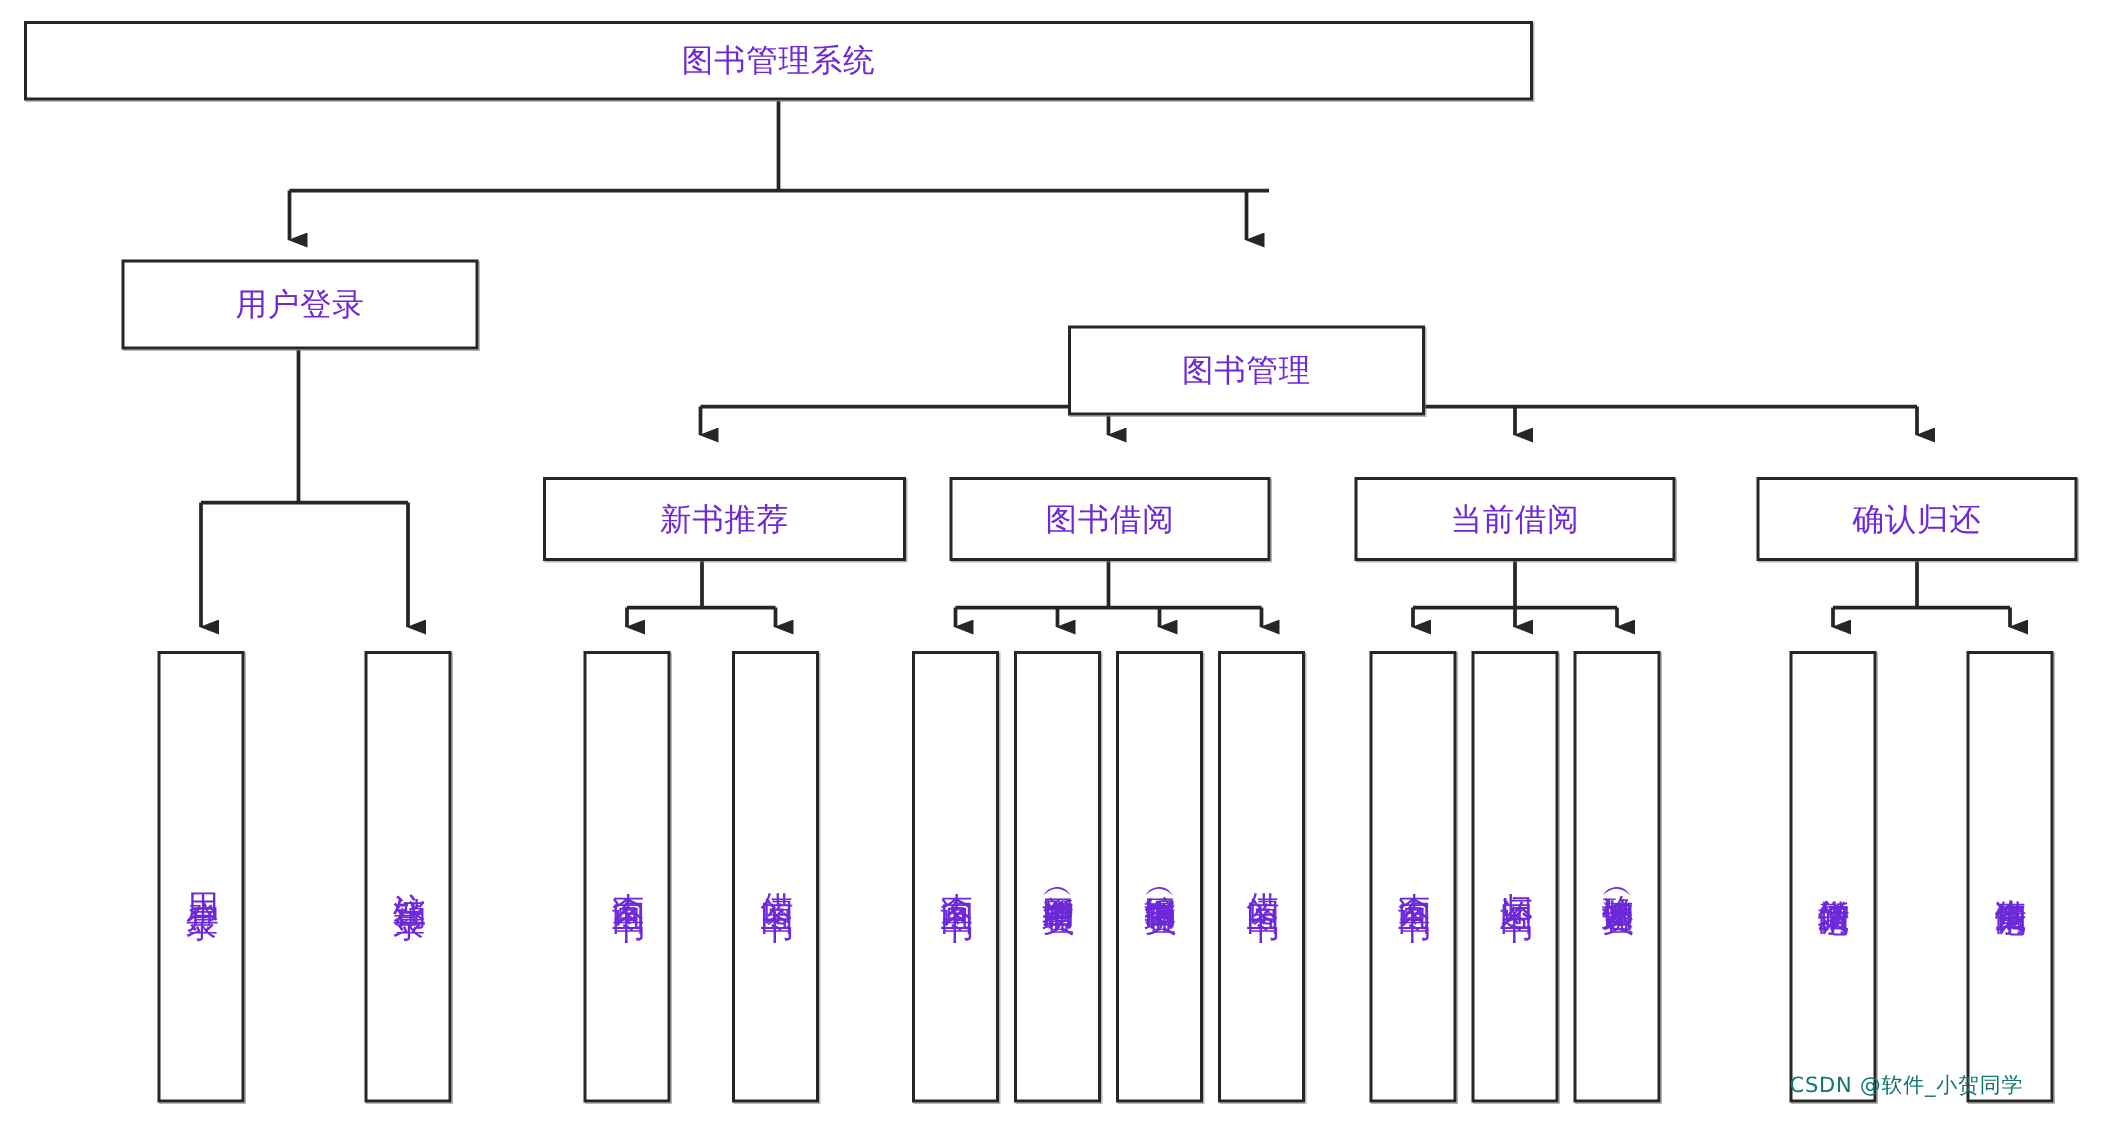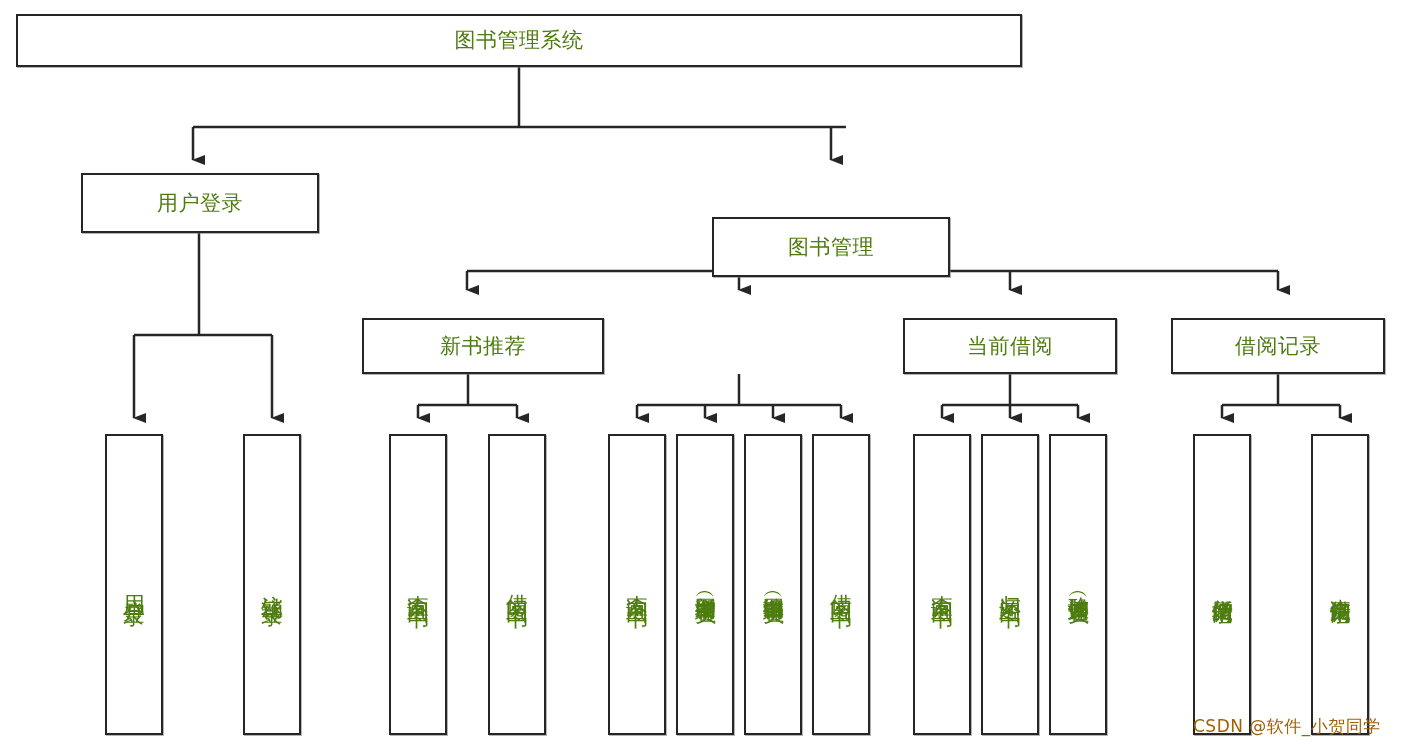--- a/index.html
+++ b/index.html
@@ -29,21 +29,21 @@
     background:#ffffff;
     display:flex;
     align-items:center;
     justify-content:center;
     box-shadow:1px 1px 0 rgba(120,120,120,.55);
   }
   .node .label{
     font-size:21px;
     line-height:1.15;
     letter-spacing:.5px;
-    color:#4d7c0f;
+    color:#6d28d9;
     white-space:nowrap;
   }
   
   .node.vert{
     align-items:center;
     justify-content:center;
     padding:6px 0;
   }
   .node.vert .label{
     writing-mode:vertical-rl;
@@ -54,22 +54,22 @@
     letter-spacing:4px;
     white-space:nowrap;
     max-height:100%;
   }
   .node.vert.tight .label{
     letter-spacing:1px;
     font-size:21px;
   }
   .watermark{
     position:absolute;
-    font-size:17px;
-    color:#a16207;
+    font-size:14px;
+    color:#0f766e;
     white-space:nowrap;
     letter-spacing:.5px;
     user-select:none;
   }
 </style>
 </head>
 <body>
 
 <div id="canvas">
 
@@ -130,25 +130,28 @@
   <div class="node" style="left:81px;top:173px;width:238px;height:60px;">
     <span class="label">用户登录</span>
   </div>
   <div class="node" style="left:712px;top:173px;width:238px;height:60px;margin-top:44px;">
     <span class="label">图书管理</span>
   </div>
 
   <div class="node" style="left:362px;top:318px;width:242px;height:56px;">
     <span class="label">新书推荐</span>
   </div>
+  <div class="node" style="left:633px;top:318px;width:214px;height:56px;">
+    <span class="label">图书借阅</span>
+  </div>
   <div class="node" style="left:903px;top:318px;width:214px;height:56px;">
     <span class="label">当前借阅</span>
   </div>
   <div class="node" style="left:1171px;top:318px;width:214px;height:56px;">
-    <span class="label">借阅记录</span>
+    <span class="label">确认归还</span>
   </div>
 
   <div class="node vert" style="left:105px;top:434px;width:58px;height:301px;">
     <span class="label">用户登录</span>
   </div>
   <div class="node vert" style="left:243px;top:434px;width:58px;height:301px;">
     <span class="label">注销登录</span>
   </div>
 
   <div class="node vert" style="left:389px;top:434px;width:58px;height:301px;">

